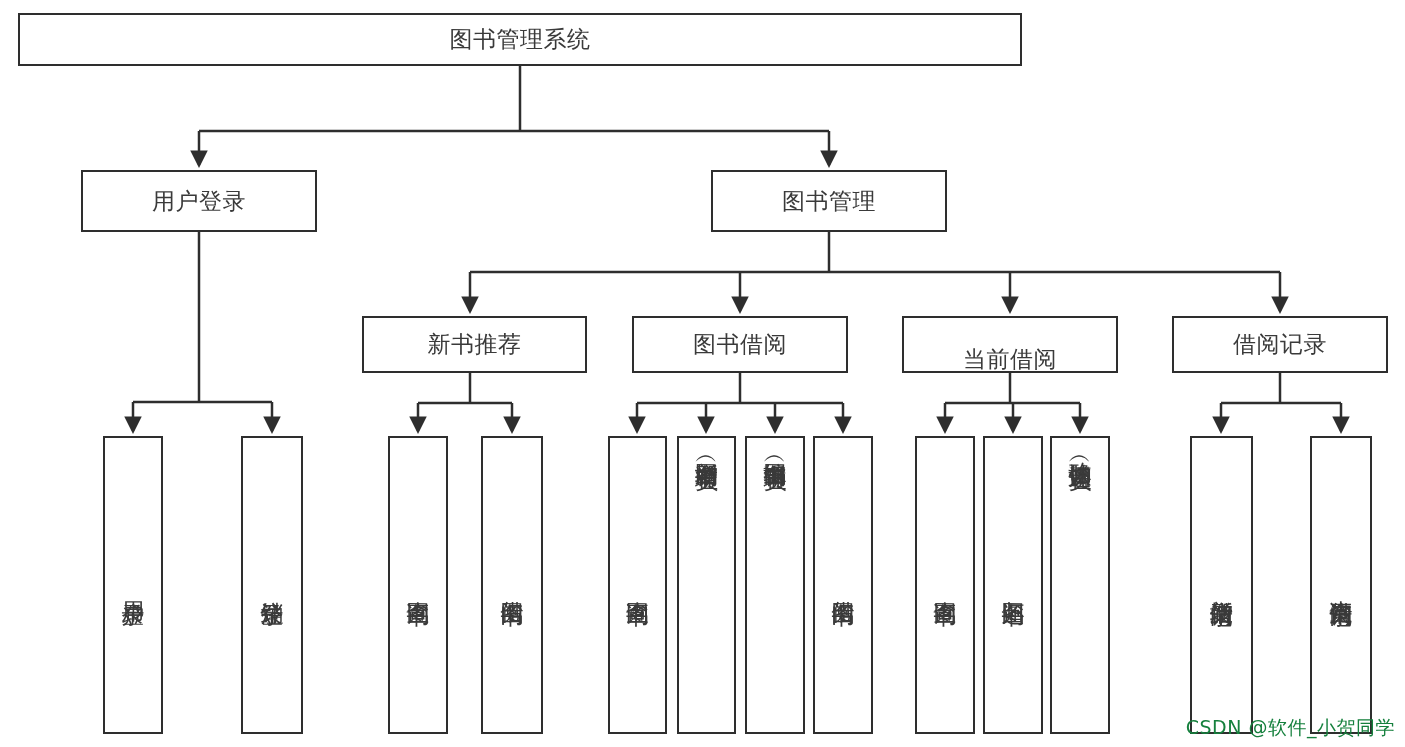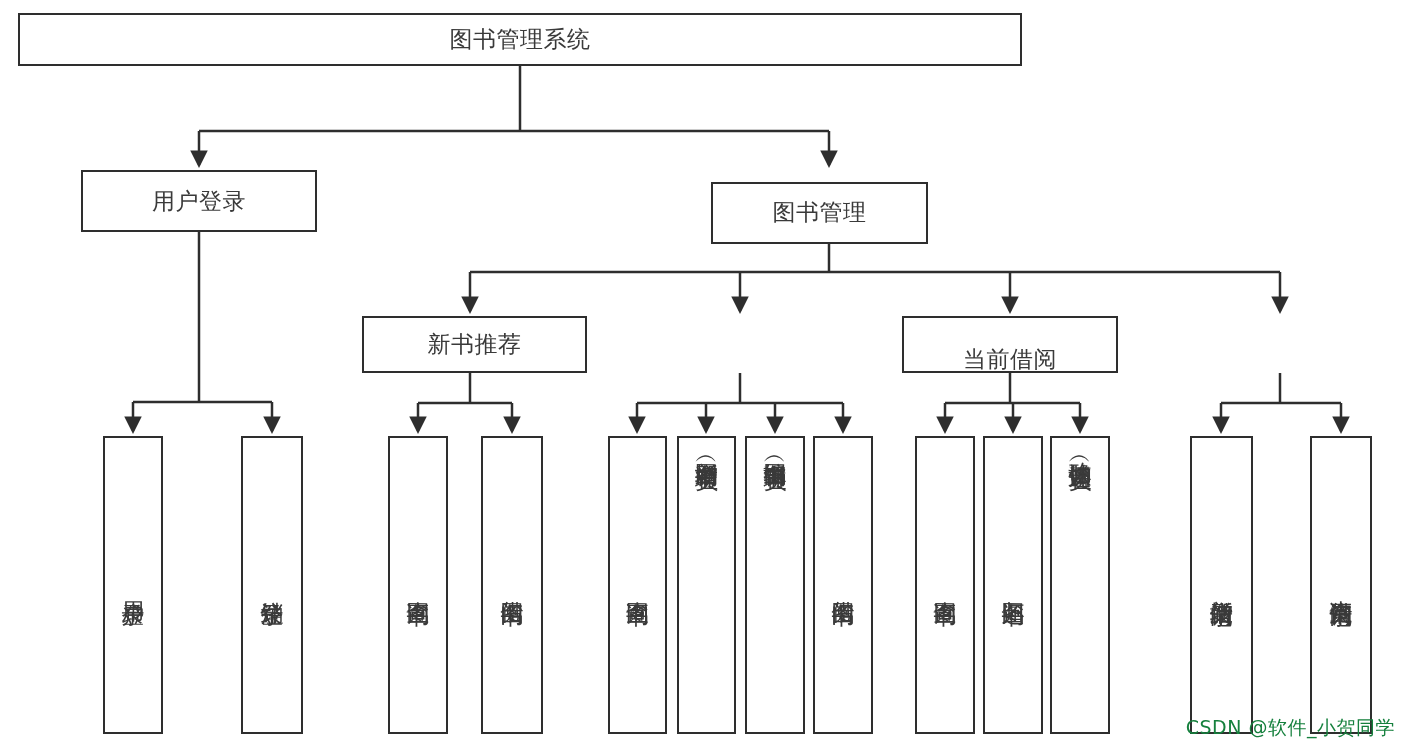--- a/index.html
+++ b/index.html
@@ -136,30 +136,36 @@
     <path class="conn" d="M 1341 403 L 1341 431" marker-end="url(#arrow)"></path>
   </svg>
 
   <div class="node-box" style="left:18px; top:13px; width:1004px; height:53px;">
     <span class="node-label">图书管理系统</span>
   </div>
 
   <div class="node-box" style="left:81px; top:170px; width:236px; height:62px;">
     <span class="node-label">用户登录</span>
   </div>
-  <div class="node-box" style="left:711px; top:182px; width:217px; height:62px;font-family:Liberation Serif, serif;">
+  <div class="node-box" style="left:711px; top:170px; width:236px; height:62px;">
     <span class="node-label">图书管理</span>
   </div>
 
   <div class="node-box" style="left:362px; top:316px; width:225px; height:57px;">
     <span class="node-label">新书推荐</span>
   </div>
+  <div class="node-box" style="left:632px; top:316px; width:216px; height:57px;">
+    <span class="node-label">图书借阅</span>
+  </div>
   <div class="node-box" style="left:902px; top:316px; width:216px; height:57px;align-items:flex-end;">
     <span class="node-label">当前借阅</span>
   </div>
+  <div class="node-box" style="left:1172px; top:316px; width:216px; height:57px;">
+    <span class="node-label">借阅记录</span>
+  </div>
 
   <div class="node-box vertical centered" style="left:103px; top:436px; width:60px; height:298px;">
     <span class="node-label">用户登录</span>
   </div>
   <div class="node-box vertical centered" style="left:241px; top:436px; width:62px; height:298px;">
     <span class="node-label">注销登录</span>
   </div>
 
   <div class="node-box vertical centered" style="left:388px; top:436px; width:60px; height:298px;">
     <span class="node-label">查询图书</span>

